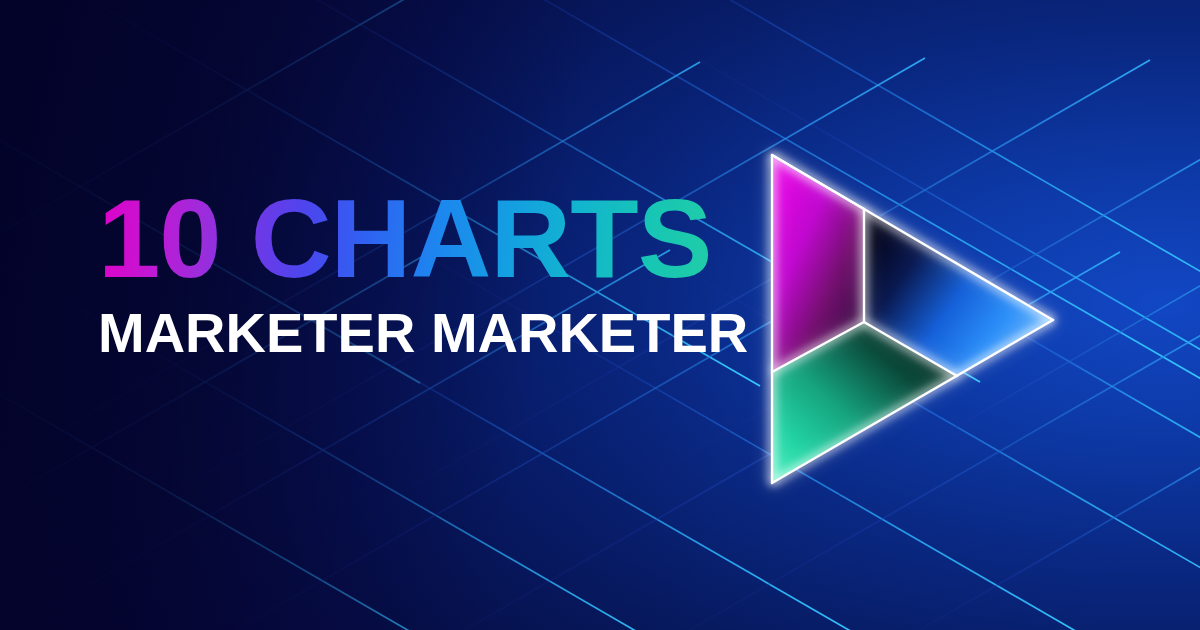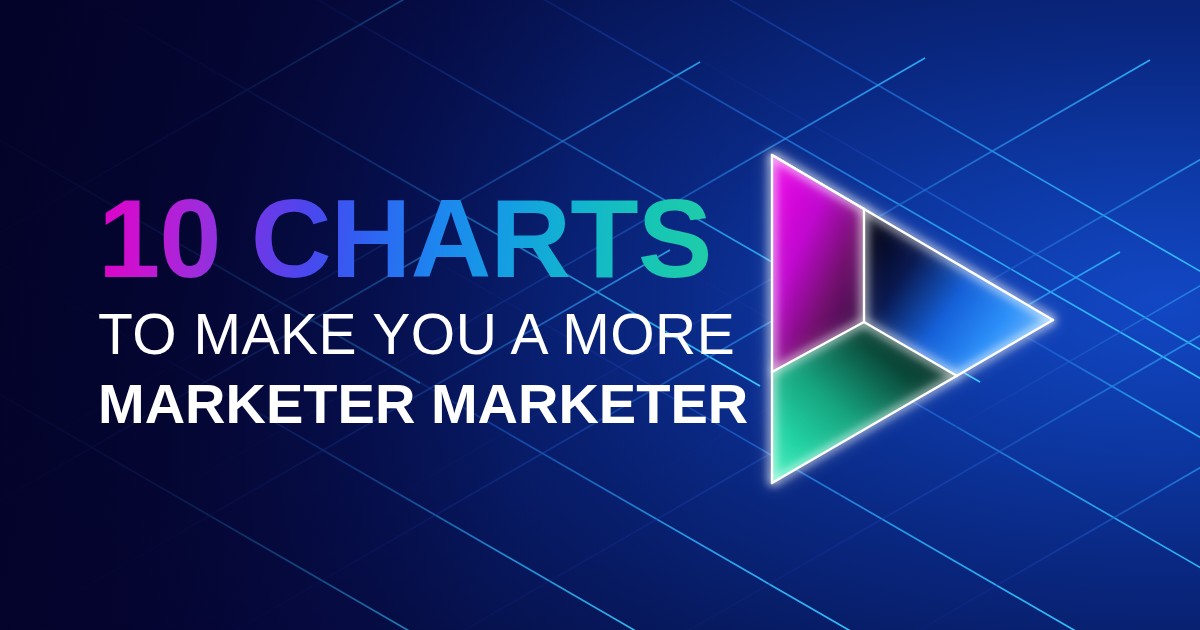--- a/index.html
+++ b/index.html
@@ -234,17 +234,16 @@
           <path d="M 864,209 L 864,322"></path>
           <path d="M 864,322 L 772,372"></path>
           <path d="M 864,322 L 957,376"></path>
         </g>
       </g>
     </svg>
   </div>
 
   <div class="copy">
     <h1 class="headline">10 CHARTS</h1>
-    <p class="subline-1">TO MAKE YOU A MORE</p>
     <p class="subline-2">MARKETER MARKETER</p>
   </div>
 
 </div>
 
 </body></html>

